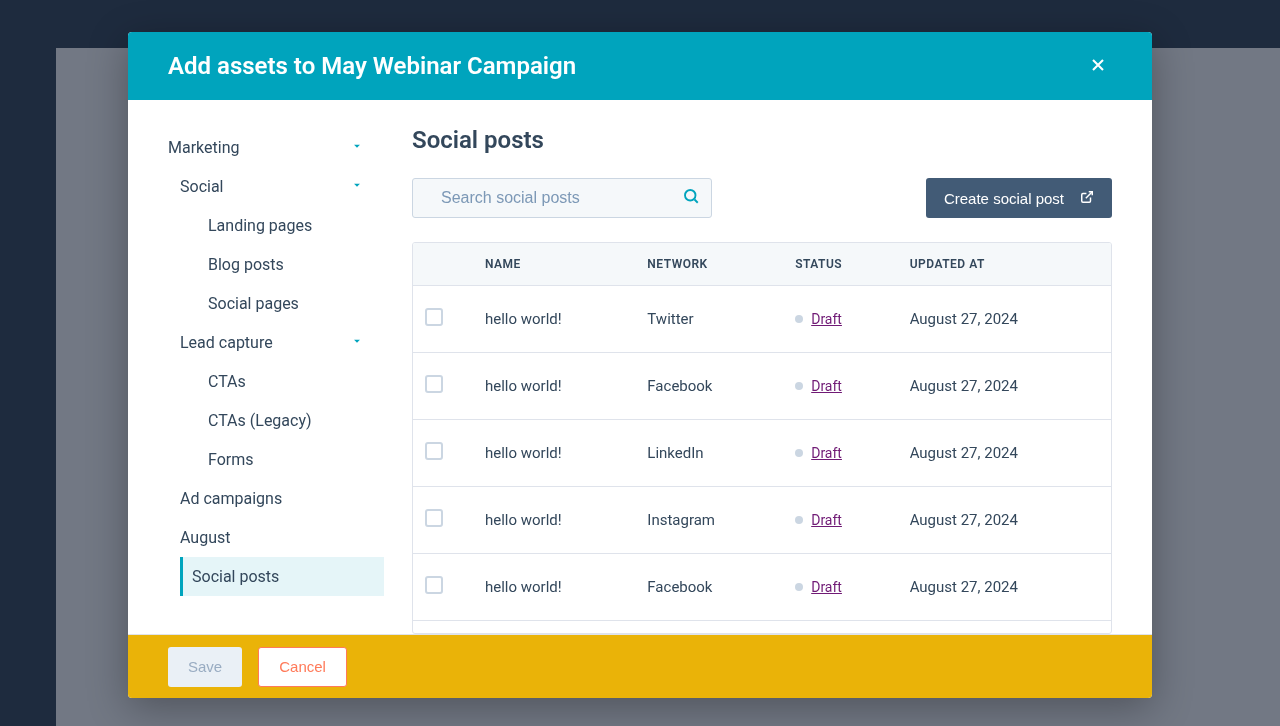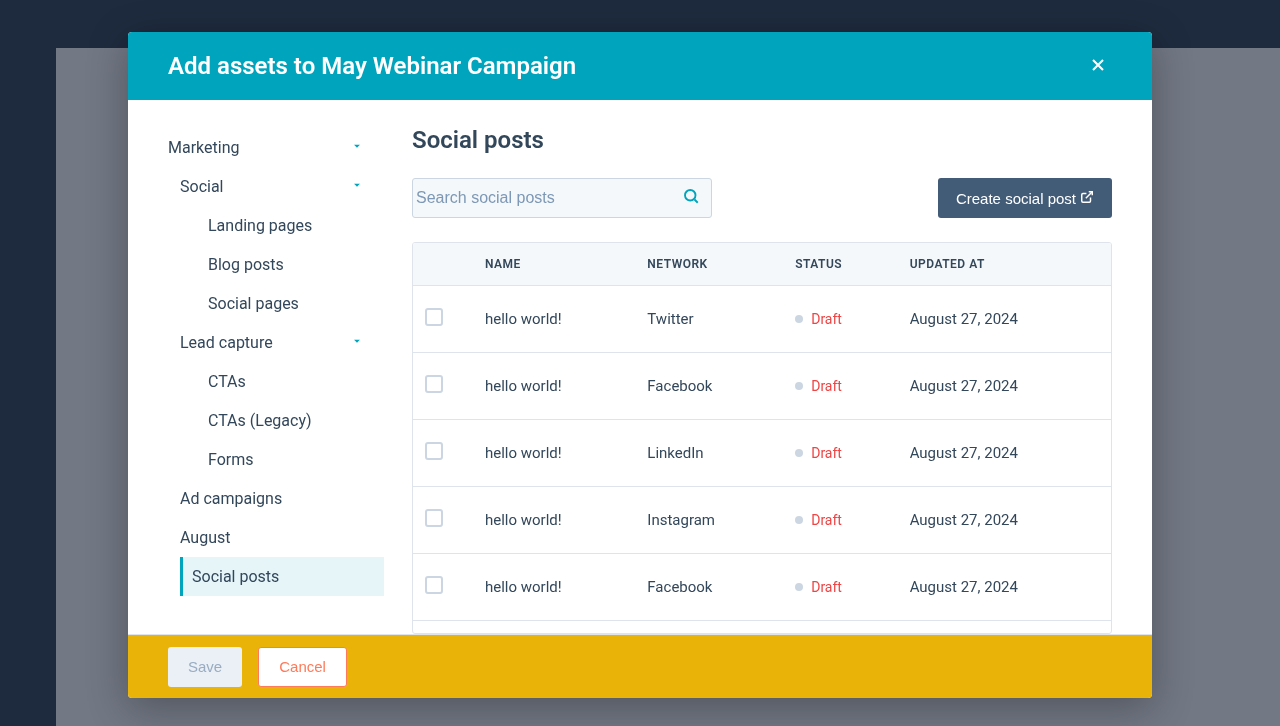--- a/index.html
+++ b/index.html
@@ -27,32 +27,32 @@
 .sidebar-sub .sidebar-item { padding-left: 0; }
 .sidebar-leaf { padding: 10px 20px 10px 28px; font-size: 16px; color: #33475b; cursor: pointer; }
 .sidebar-sub2 .sidebar-leaf { padding-left: 28px; }
 .sidebar-item.active, .sidebar-leaf.active { background: #e5f5f8; border-left: 3px solid #00a4bd; padding-left: 9px; }
 
 .main { flex: 1; padding: 26px 40px 0 28px; display: flex; flex-direction: column; overflow: hidden; }
 .main-title { font-size: 24px; font-weight: 600; color: #33475b; margin-bottom: 24px; }
 
 .toolbar { display: flex; justify-content: space-between; align-items: center; margin-bottom: 24px; }
 .search-wrap { position: relative; width: 300px; }
-.search-input { width: 100%; height: 40px; border: 1px solid #cbd6e2; border-radius: 3px; padding: 0 40px 0 3px; font-size: 16px; background: #f5f8fa; color: #1d4ed8; }
+.search-input { width: 100%; height: 40px; border: 1px solid #cbd6e2; border-radius: 3px; padding: 0 40px 0 28px; font-size: 16px; background: #f5f8fa; color: #1d4ed8; }
 .search-input::placeholder { color: #7c98b6; }
 .search-icon { position: absolute; right: 12px; top: 50%; transform: translateY(-50%); color: #00a4bd; }
-.create-btn { background: #425b76; color: #fff; border: none; height: 40px; padding: 0 18px; border-radius: 3px; font-size: 15px; font-weight: 500; cursor: pointer; display: flex; align-items: center; gap: 4px; }
+.create-btn { background: #425b76; color: #fff; border: none; height: 40px; padding: 0 18px; border-radius: 3px; font-size: 15px; font-weight: 500; cursor: pointer; display: flex; align-items: center; gap: 16px; }
 
 .table-wrap { flex: 1; overflow-y: auto; border: 1px solid #dfe3eb; border-radius: 3px; }
 table { width: 100%; border-collapse: collapse; }
 thead th { background: #f5f8fa; text-align: left; font-size: 12px; font-weight: 600; color: #33475b; letter-spacing: 0.5px; padding: 14px 12px; border-bottom: 1px solid #dfe3eb; }
 thead th:first-child { width: 60px; }
 tbody td { padding: 22px 12px; border-bottom: 1px solid #dfe3eb; font-size: 15px; color: #33475b; }
 .checkbox { width: 18px; height: 18px; border: 2px solid #cbd6e2; border-radius: 3px; display: inline-block; cursor: pointer; }
-.status-cell { display: flex; align-items: center; gap: 8px; color: #ef4444; font-size: 14px; }
+.status-cell { display: flex; align-items: center; gap: 8px; color: #701a75; font-size: 14px; text-decoration: underline; }
 .status-dot { width: 8px; height: 8px; border-radius: 50%; background: #cbd6e2; }
 
 .modal-footer { height: 64px; border-top: 1px solid #dfe3eb; display: flex; align-items: center; padding: 0 40px; gap: 16px; background: #eab308; }
 .btn-save { background: #eaf0f6; color: #99acc2; border: none; height: 40px; padding: 0 20px; border-radius: 3px; font-size: 15px; font-weight: 500; cursor: pointer; }
 .btn-cancel { background: #fff; color: #ff7a59; border: 1px solid #ff7a59; height: 40px; padding: 0 20px; border-radius: 3px; font-size: 15px; font-weight: 500; cursor: pointer; }
 
 .chev svg { width: 14px; height: 14px; }
 </style>
 </head>
 <body>

